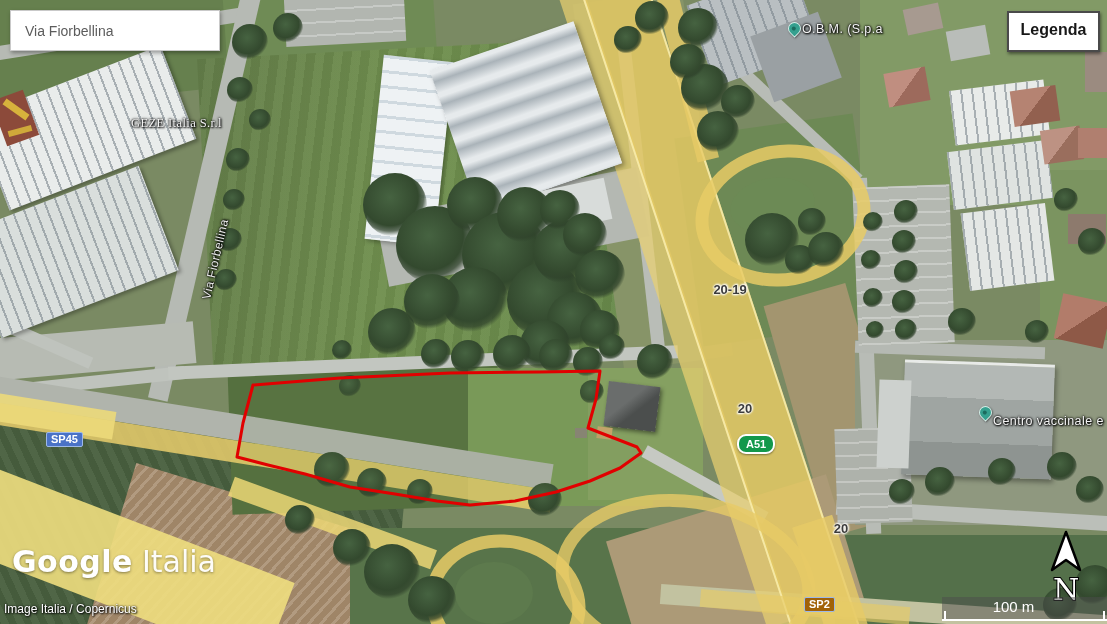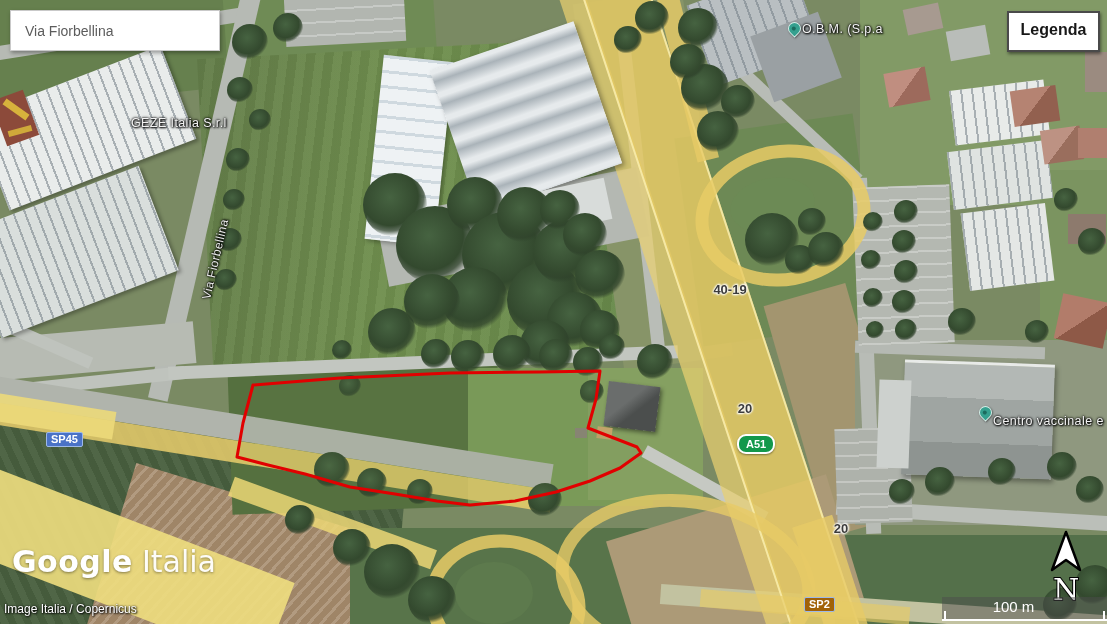--- a/index.html
+++ b/index.html
@@ -205,26 +205,26 @@
       <div class="tree" style="left: 226px; top: 148px; width: 24px; height: 24px;"></div>
       <div class="tree" style="left: 223px; top: 189px; width: 22px; height: 22px;"></div>
       <div class="tree" style="left: 218px; top: 228px; width: 24px; height: 24px;"></div>
       <div class="tree" style="left: 215px; top: 269px; width: 22px; height: 22px;"></div>
     </div>
 
   <svg id="parcel-svg" width="1107" height="624" viewBox="0 0 1107 624">
     <polygon points="253,385 340,378 450,373 540,372 600,371 596,399 588,428 637,447 641,453 620,468 590,481 556,492 515,501 470,505 437,501 395,494 350,487 305,474 268,465 237,457 243,423" fill="rgba(120,150,85,0.10)" stroke="#e10000" stroke-width="3" stroke-linejoin="round"></polygon>
   </svg>
 
-  <div class="lbl" style="left:131px;top:116px;">GEZE Italia S.r.l</div>
+  <div class="lbl" style="left:131px;top:116px;font-family:Liberation Serif, serif;">GEZE Italia S.r.l</div>
   <div class="lbl" style="left:206px;top:292px;transform:rotate(-77deg);transform-origin:0 50%;font-size:12px;color:#e8e8e8;">Via Fiorbellina</div>
   <div class="lbl" style="left:802px;top:22px;">O.B.M. (S.p.a</div>
   <div class="lbl" style="left:993px;top:414px;">Centro vaccinale e</div>
 
-  <div class="jnum" style="left:705px;top:282px;width:50px;">40-19</div>
+  <div class="jnum" style="left:705px;top:282px;width:50px;">20-19</div>
   <div class="jnum" style="left:730px;top:401px;width:30px;">20</div>
   <div class="jnum" style="left:826px;top:521px;width:30px;">20</div>
 
   <span class="badge rect" style="left: 46px; top: 432px; background: rgb(74, 114, 199);">SP45</span>
   <span class="badge pill" style="left: 737px; top: 434px; background: rgb(19, 152, 75);">A51</span>
   <span class="badge rect" style="left: 804px; top: 597px; background: #a16207;">SP2</span>
 
   <div class="pin" style="left:788px;top:22px;"></div>
   <div class="pin" style="left:979px;top:406px;"></div>
 

